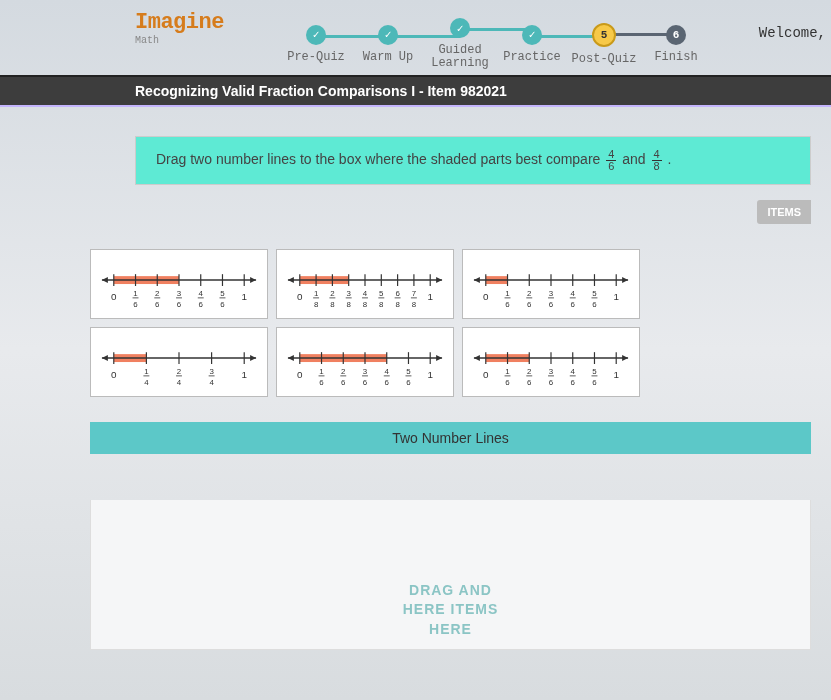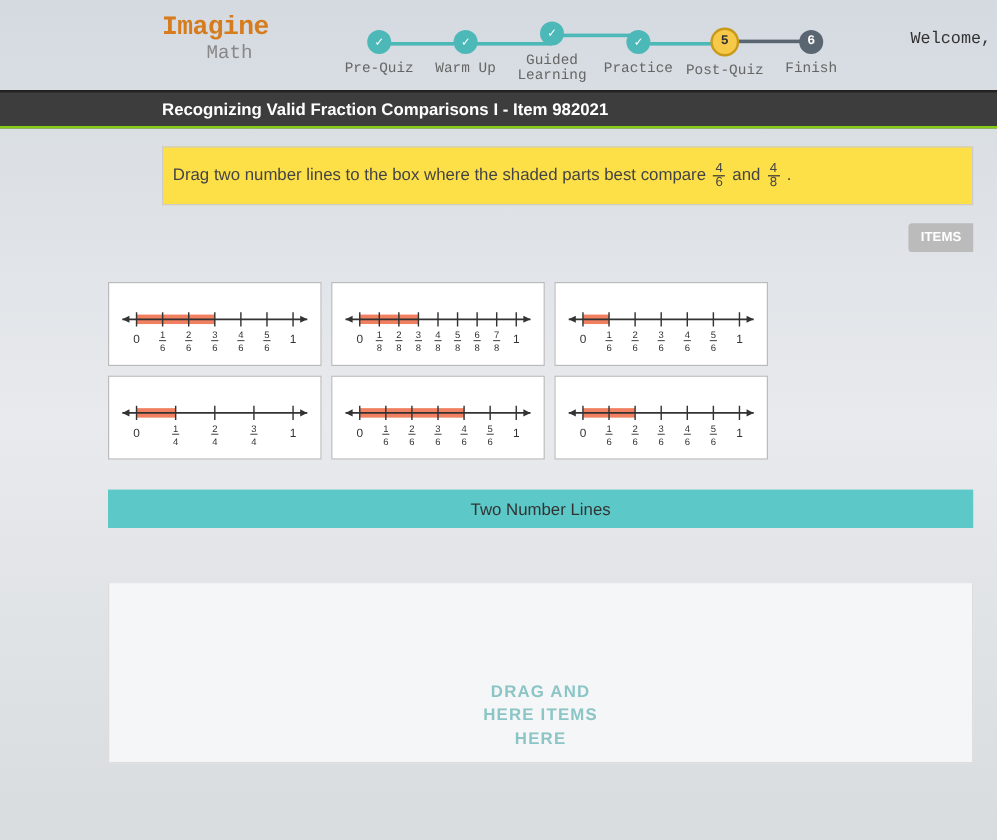--- a/index.html
+++ b/index.html
@@ -1,34 +1,34 @@
 <!DOCTYPE html>
 <html><head>
   <meta charset="utf-8">
   <style>
     * { margin: 0; padding: 0; box-sizing: border-box; }
     body { font-family: Arial, sans-serif; background: linear-gradient(180deg, #d4dae0 0%, #e8eaed 50%, #d8dcdf 100%); width: 831px; height: 700px; overflow: hidden; }
     .header { padding: 10px 0 5px 0; display: flex; align-items: flex-start; font-family: Liberation Mono, monospace; }
     .logo-area { padding-left: 135px; width: 280px; }
     .logo-main { color: #d67c1c; font-size: 22px; font-weight: bold; letter-spacing: -0.5px; }
-    .logo-sub { color: #888; font-size: 16px; margin-left: 37px; }
+    .logo-sub { color: #888; font-size: 10px; }
     .progress { display: flex; align-items: center; gap: 0; margin-top: 8px; }
     .step { display: flex; flex-direction: column; align-items: center; position: relative; width: 72px; }
     .step-circle { width: 20px; height: 20px; border-radius: 50%; display: flex; align-items: center; justify-content: center; font-size: 11px; font-weight: bold; z-index: 2; position: relative; }
     .step-done { background: #4db8b8; color: white; }
     .step-current { background: #f7c948; color: #333; border: 2px solid #c99a1a; width: 24px; height: 24px; }
     .step-pending { background: #5a6572; color: white; }
     .step-label { font-size: 12px; color: #666; margin-top: 6px; text-align: center; line-height: 1.1; }
     .step-line { position: absolute; top: 10px; left: 50%; width: 72px; height: 3px; z-index: 1; }
     .line-done { background: #4db8b8; }
     .line-pending { background: #5a6572; }
     .welcome { margin-left: auto; padding-right: 5px; color: #333; font-size: 14px; margin-top: 15px; }
-    .dark-bar { background: #3d3d3d; color: white; padding: 6px 12px 6px 135px; font-size: 14px; font-weight: bold; border-top: 2px solid #222; border-bottom: 2px solid #84cc16; }
+    .dark-bar { background: #3d3d3d; color: white; padding: 6px 12px 6px 135px; font-size: 14px; font-weight: bold; border-top: 2px solid #222; border-bottom: 2px solid #c4b5fd; }
     .content { padding: 15px 20px 15px 135px; }
-    .question-box { background: #fde047; border: 1px solid #ccc; padding: 12px 8px; font-size: 14px; color: #444; }
+    .question-box { background: #5eead4; border: 1px solid #ccc; padding: 12px 20px; font-size: 14px; color: #444; margin-top: 14px; }
     .frac { display: inline-block; vertical-align: middle; text-align: center; font-size: 11px; line-height: 1; margin: 0 2px; }
     .frac-n { display: block; border-bottom: 1px solid #333; padding: 0 2px; }
     .frac-d { display: block; padding: 0 2px; }
     .clear-btn { float: right; background: #bbb; color: white; padding: 6px 10px; font-size: 11px; font-weight: bold; margin-top: 15px; border-radius: 3px 0 0 3px; cursor: pointer; }
     .options-area { padding: 10px 20px 10px 90px; display: flex; flex-wrap: wrap; gap: 8px; }
     .nl-card { background: white; border: 1px solid #bbb; padding: 10px 5px 5px 5px; width: 178px; height: 70px; display: flex; align-items: center; justify-content: center; cursor: grab; }
     .nl-svg { width: 168px; height: 50px; }
     .drop-area { margin: 15px 20px 0 90px; }
     .drop-header { background: #5cc8c8; color: #333; text-align: center; padding: 8px; font-size: 14px; font-weight: normal; }
     .drop-zone { background: #f5f6f7; border: 1px solid #ddd; border-top: none; height: 150px; display: flex; flex-direction: column; align-items: center; justify-content: flex-end; padding-bottom: 10px; margin-top: 46px; }

